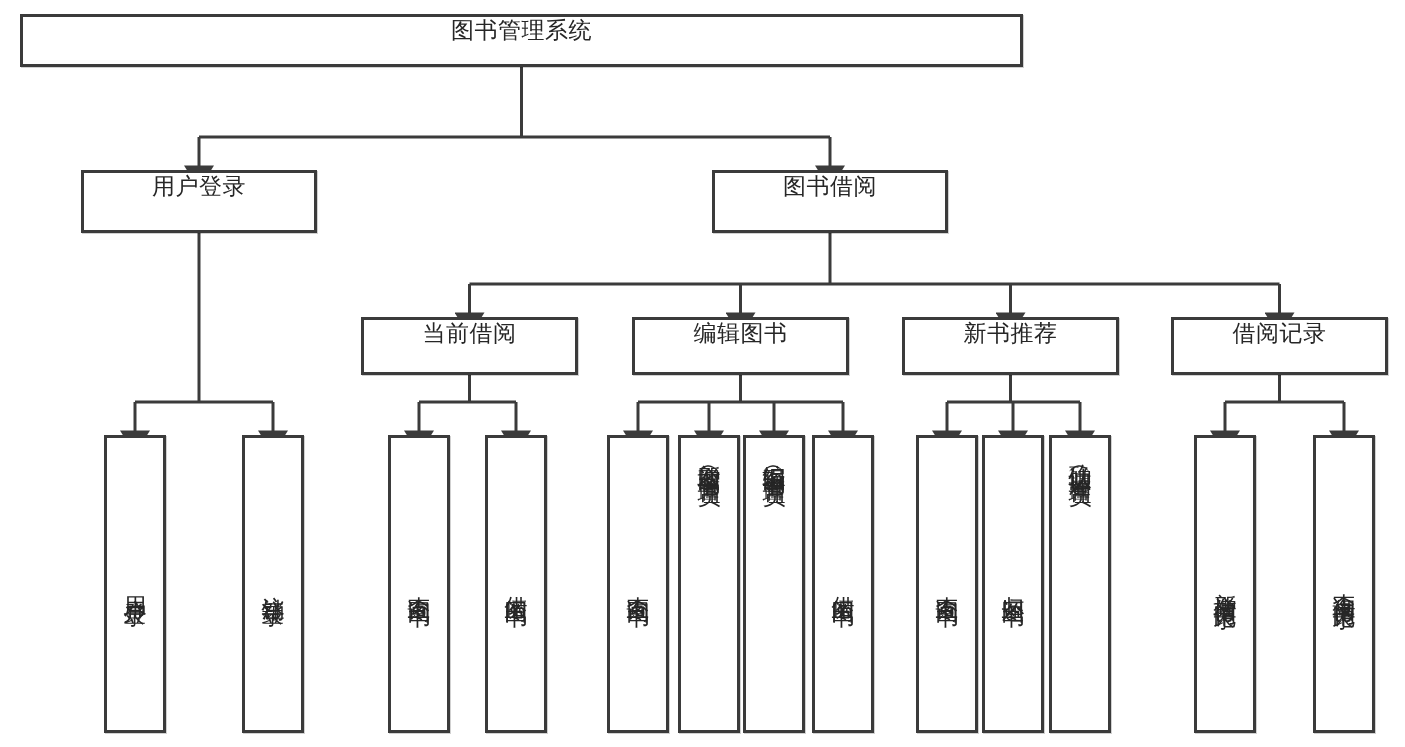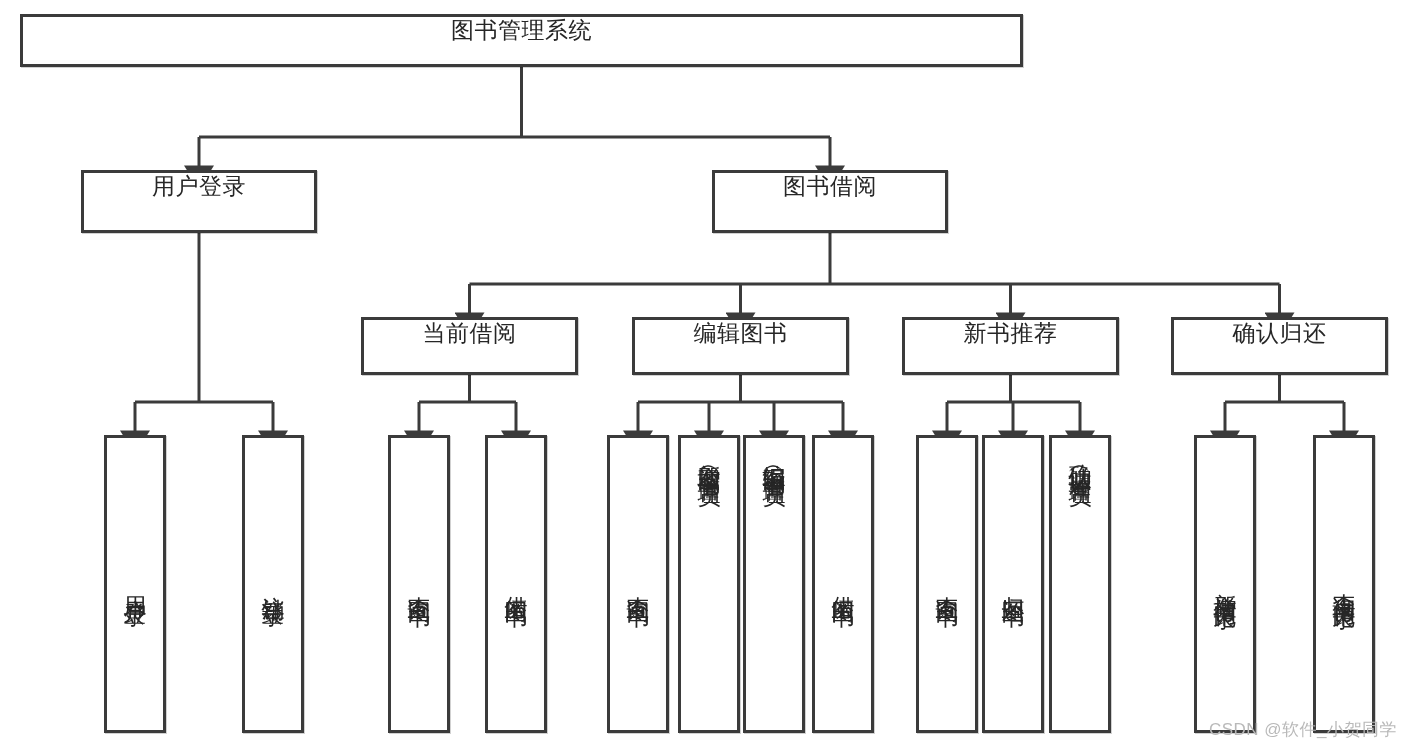--- a/index.html
+++ b/index.html
@@ -134,21 +134,21 @@
       <div class="node horiz" style="left: 361px; top: 317px; width: 217px; height: 58px; border-color: rgb(59, 59, 59); color: rgb(38, 38, 38);">
         <span class="label">当前借阅</span>
       </div>
       <div class="node horiz" style="left: 632px; top: 317px; width: 217px; height: 58px; border-color: rgb(59, 59, 59); color: rgb(38, 38, 38);">
         <span class="label">编辑图书</span>
       </div>
       <div class="node horiz" style="left: 902px; top: 317px; width: 217px; height: 58px; border-color: rgb(59, 59, 59); color: rgb(38, 38, 38);">
         <span class="label">新书推荐</span>
       </div>
       <div class="node horiz" style="left: 1171px; top: 317px; width: 217px; height: 58px; border-color: rgb(59, 59, 59); color: rgb(38, 38, 38);">
-        <span class="label">确认归还</span>
+        <span class="label">借阅记录</span>
       </div>
       <div class="node vert mid" style="left: 104px; top: 435px; width: 62px; height: 298px; border-color: rgb(59, 59, 59); color: rgb(38, 38, 38);">
         <span class="label">用户登录</span>
       </div>
       <div class="node vert mid" style="left: 242px; top: 435px; width: 62px; height: 298px; border-color: rgb(59, 59, 59); color: rgb(38, 38, 38);">
         <span class="label">注销登录</span>
       </div>
       <div class="node vert mid" style="left: 388px; top: 435px; width: 62px; height: 298px; border-color: rgb(59, 59, 59); color: rgb(38, 38, 38);">
         <span class="label">查询图书</span>
       </div>
@@ -177,14 +177,13 @@
         <span class="label">确认归还（管理员）</span>
       </div>
       <div class="node vert mid" style="left: 1194px; top: 435px; width: 62px; height: 298px; border-color: rgb(59, 59, 59); color: rgb(38, 38, 38);">
         <span class="label">新增借阅记录</span>
       </div>
       <div class="node vert mid" style="left: 1313px; top: 435px; width: 62px; height: 298px; border-color: rgb(59, 59, 59); color: rgb(38, 38, 38);">
         <span class="label">查询借阅记录</span>
       </div>
     </div>
 
-  <div id="watermark">CSDN @软件_小贺同学</div>
 </div>
 
 </body></html>

